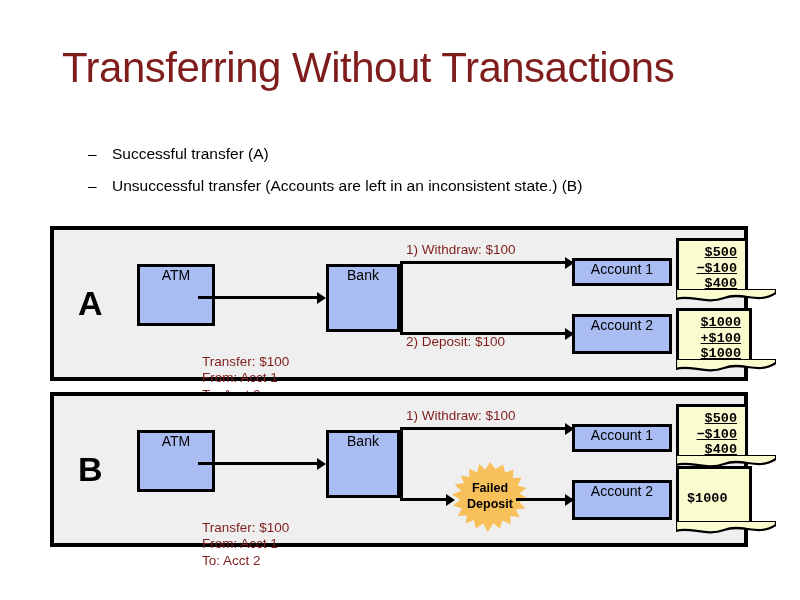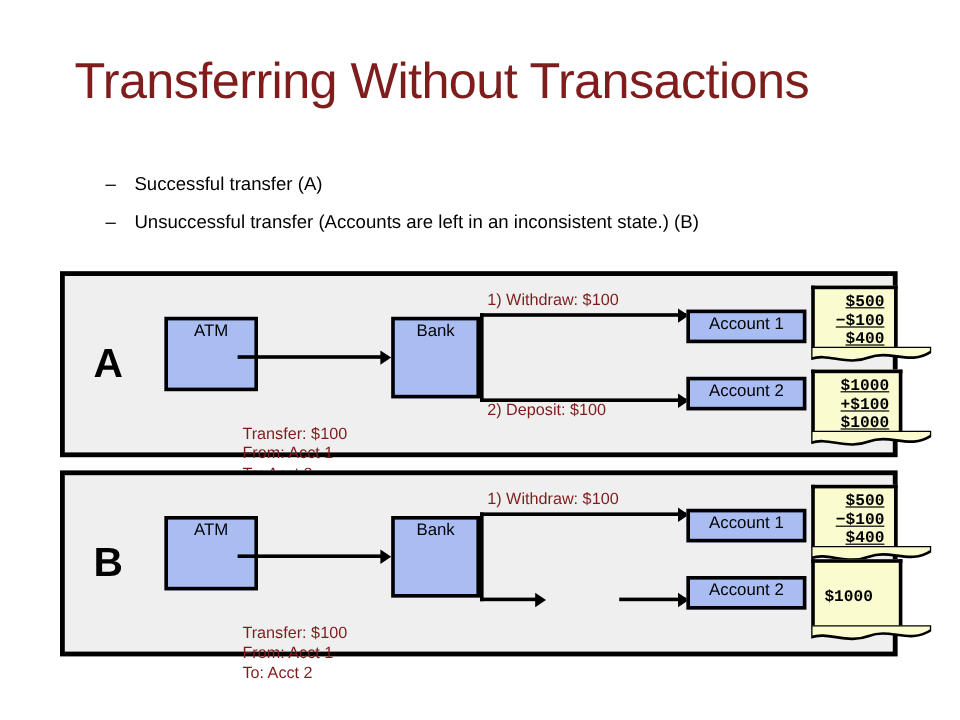--- a/index.html
+++ b/index.html
@@ -61,21 +61,21 @@
     background:#aabdf2;
     border:3px solid #000;
     display:flex; align-items:flex-start; justify-content:center;
     font-size:14px;
     color:#000;
     font-family:"Liberation Sans", sans-serif;
   }
   .box-atm{ left:83px; top:34px; width:78px; height:62px; }
   .box-bank{ left:272px; top:34px; width:74px; height:68px; }
   .box-acct1{ left:518px; top:28px; width:100px; height:28px; }
-  .box-acct2{ left:518px; top:84px; width:100px; height:28px; }
+  .box-acct2{ left:518px; top:84px; width:100px; height:40px; }
 
   
   .hline{
     position:absolute;
     height:3px; background:#000;
   }
   .vline{
     position:absolute;
     width:3px; background:#000;
   }
@@ -261,20 +261,24 @@
 
   <div class="vline bank-bracket"></div>
 
   <div class="hline line-withdraw"></div>
   <div class="arrowhead head-withdraw"></div>
   <div class="edge-label lbl-withdraw">1) Withdraw: $100</div>
 
   <div class="hline line-deposit-b1"></div>
   <div class="arrowhead head-deposit-b1"></div>
 
+  <div class="starburst">
+    <span>Failed</span>
+    <span>Deposit</span>
+  </div>
 
   <div class="hline line-deposit-b2"></div>
   <div class="arrowhead head-deposit-b2"></div>
 
   <div class="bluebox box-acct1">
     <span>Account 1</span>
   </div>
   <div class="bluebox box-acct2">
     <span>Account 2</span>
   </div>

